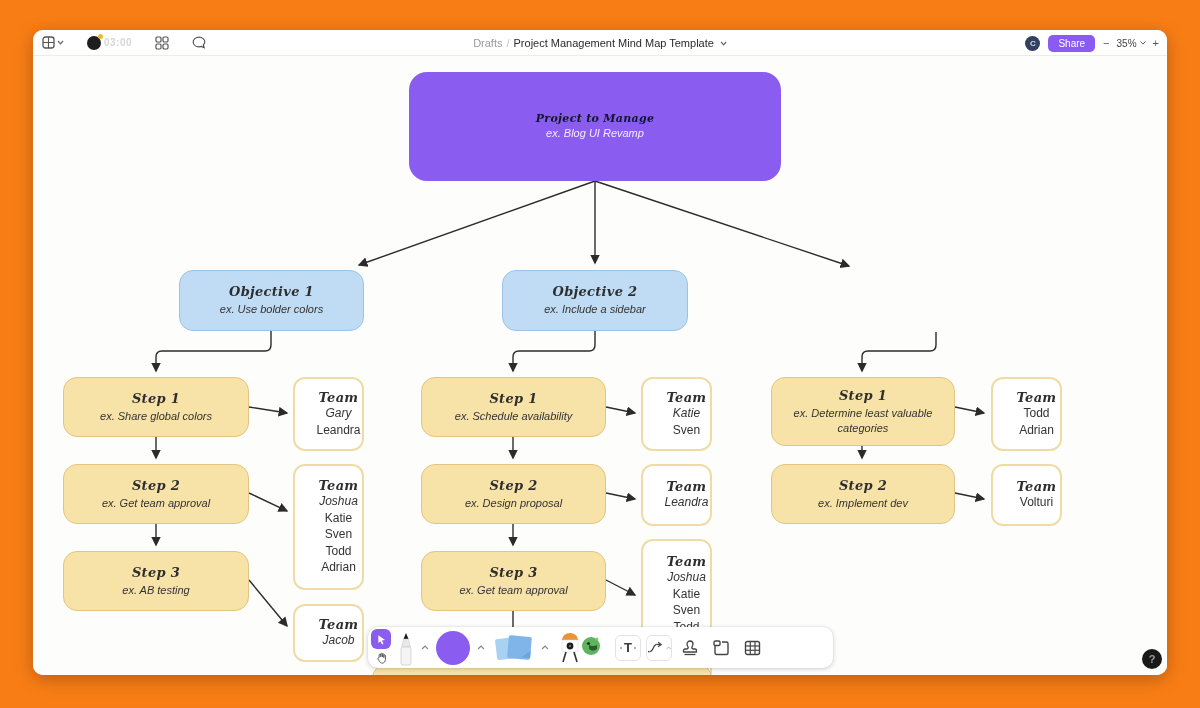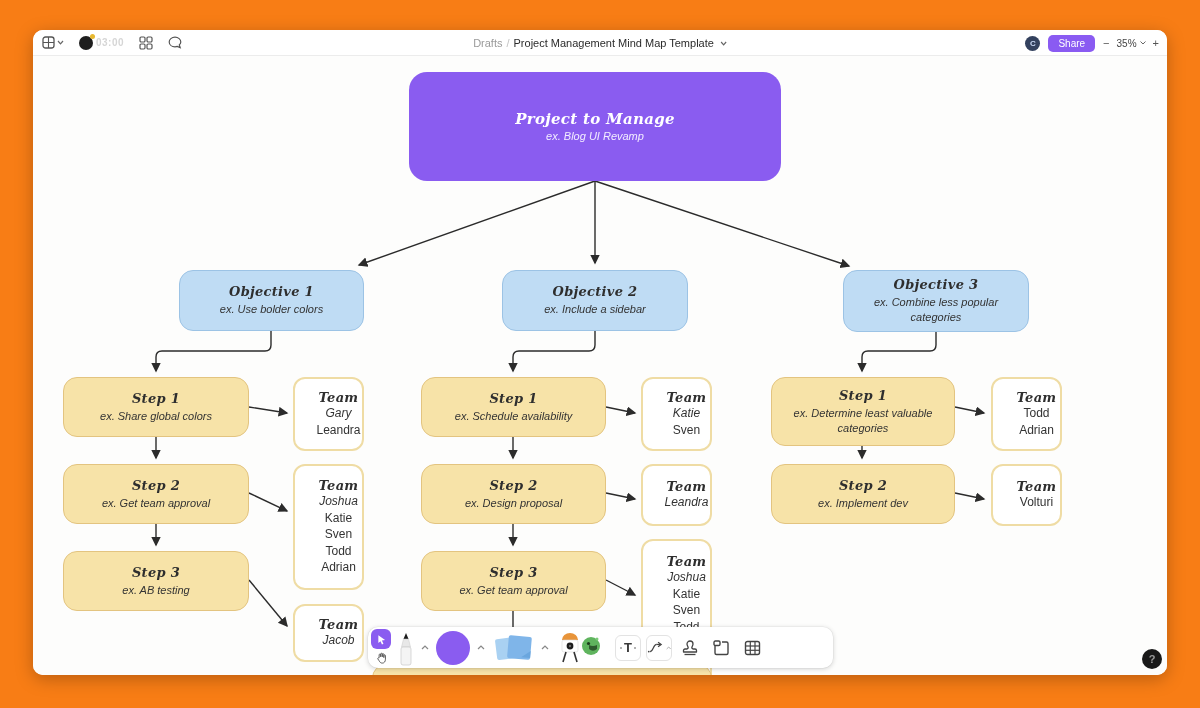--- a/index.html
+++ b/index.html
@@ -6,21 +6,21 @@
   html,body { width:1200px; height:708px; overflow:hidden; }
   body { background:#F87D15; font-family:"Liberation Sans",sans-serif; position:relative; }
 
   .window { position:absolute; left:33px; top:30px; width:1134px; height:645px;
             background:#fff; border-radius:10px; overflow:hidden;
             box-shadow:0 4px 18px rgba(0,0,0,.25); }
 
   
   .topbar { position:absolute; left:0; top:0; width:100%; height:26px; background:#fff;
             border-bottom:1px solid #ECECEC; display:flex; align-items:center; z-index:30; }
-  .tb-left { display:flex; align-items:center; gap:15px; padding-left:9px; }
+  .tb-left { display:flex; align-items:center; gap:23px; padding-left:9px; }
   .tb-right { position:absolute; right:8px; top:0; height:26px; display:flex; align-items:center; gap:8px; }
   .icon-btn { display:flex; align-items:center; justify-content:center; cursor:pointer; }
   .chev { display:inline-block; margin-left:2px; }
   .timer { display:flex; align-items:center; gap:3px; }
   .timer-circle { width:14px; height:14px; border-radius:50%; background:#1E1E1E; position:relative; }
   .timer-circle::after { content:""; position:absolute; right:-2px; top:-2px; width:5px; height:5px;
                          border-radius:50%; background:#E8B931; }
   .timer-text { font-size:10px; font-weight:bold; color:#D6D6D6; letter-spacing:.5px; }
   .breadcrumb { position:absolute; left:50%; top:0; transform:translateX(-50%); height:26px;
                 display:flex; align-items:center; gap:4px; font-size:11px; white-space:nowrap; }
@@ -39,21 +39,21 @@
   .canvas { position:absolute; left:0; top:26px; width:1134px; height:619px; background:#FDFDFC; overflow:hidden; }
   .wires { position:absolute; left:0; top:0; pointer-events:none; }
 
   .node { position:absolute; display:flex; flex-direction:column; align-items:center;
           justify-content:center; text-align:center; cursor:pointer; }
   .node .title { font-family:"DejaVu Serif",serif; font-style:italic; font-weight:bold;
                  font-size:13px; color:#2E2E2E; letter-spacing:.3px; }
   .node .sub { font-style:italic; font-size:11px; color:#333; margin-top:3px; line-height:1.35; }
 
   .root-node { background:#8A5CF0; border-radius:18px; }
-  .root-node .title { color:#ffffff; font-size:15px; }
+  .root-node .title { color:#0f172a; font-size:11px; }
   .root-node .sub { color:#F3EDFF; margin-top:1px; }
 
   .objective { background:#BFDCF4; border:1.5px solid #9CC3E5; border-radius:14px; padding:0 18px; }
   .step { background:#F7E3A8; border:1.5px solid #E3C480; border-radius:14px; padding:0 14px; }
   .team { background:#fff; border:2px solid #EFDCA4; border-radius:12px;padding-left:20px; }
   .team .member { font-size:12px; line-height:16.5px; color:#333; }
   .team .member.italic { font-style:italic; }
   .team.flow-top { justify-content:flex-start; padding-top:13px; }
 
   
@@ -181,24 +181,20 @@
     </div>
 
     <div class="node objective" style="left:146px;top:214px;width:185px;height:61px;">
       <div class="title">Objective 1</div>
       <div class="sub">ex. Use bolder colors</div>
     </div>
     <div class="node objective" style="left:469px;top:214px;width:186px;height:61px;">
       <div class="title">Objective 2</div>
       <div class="sub">ex. Include a sidebar</div>
     </div>
-    <div class="node objective" style="left:810px;top:214px;width:186px;height:62px;">
-      <div class="title">Objective 3</div>
-      <div class="sub">ex. Combine less popular categories</div>
-    </div>
 
     <div class="node step" style="left:30px;top:321px;width:186px;height:60px;">
       <div class="title">Step 1</div>
       <div class="sub">ex. Share global colors</div>
     </div>
     <div class="node step" style="left:30px;top:408px;width:186px;height:60px;">
       <div class="title">Step 2</div>
       <div class="sub">ex. Get team approval</div>
     </div>
     <div class="node step" style="left:30px;top:495px;width:186px;height:60px;">

